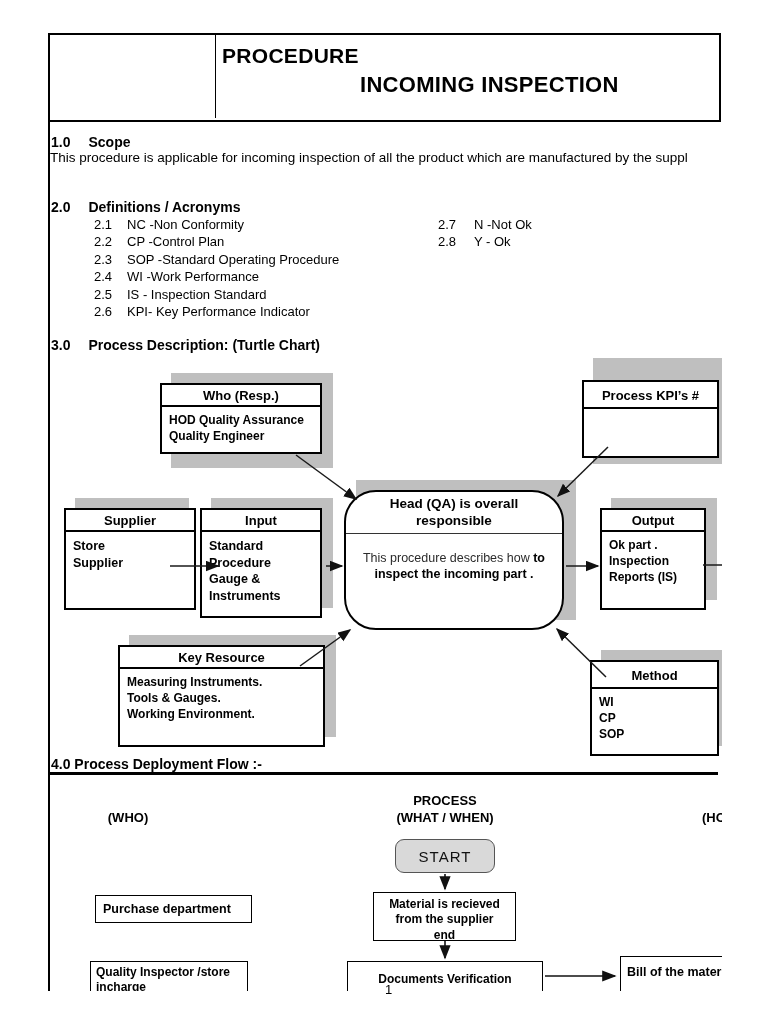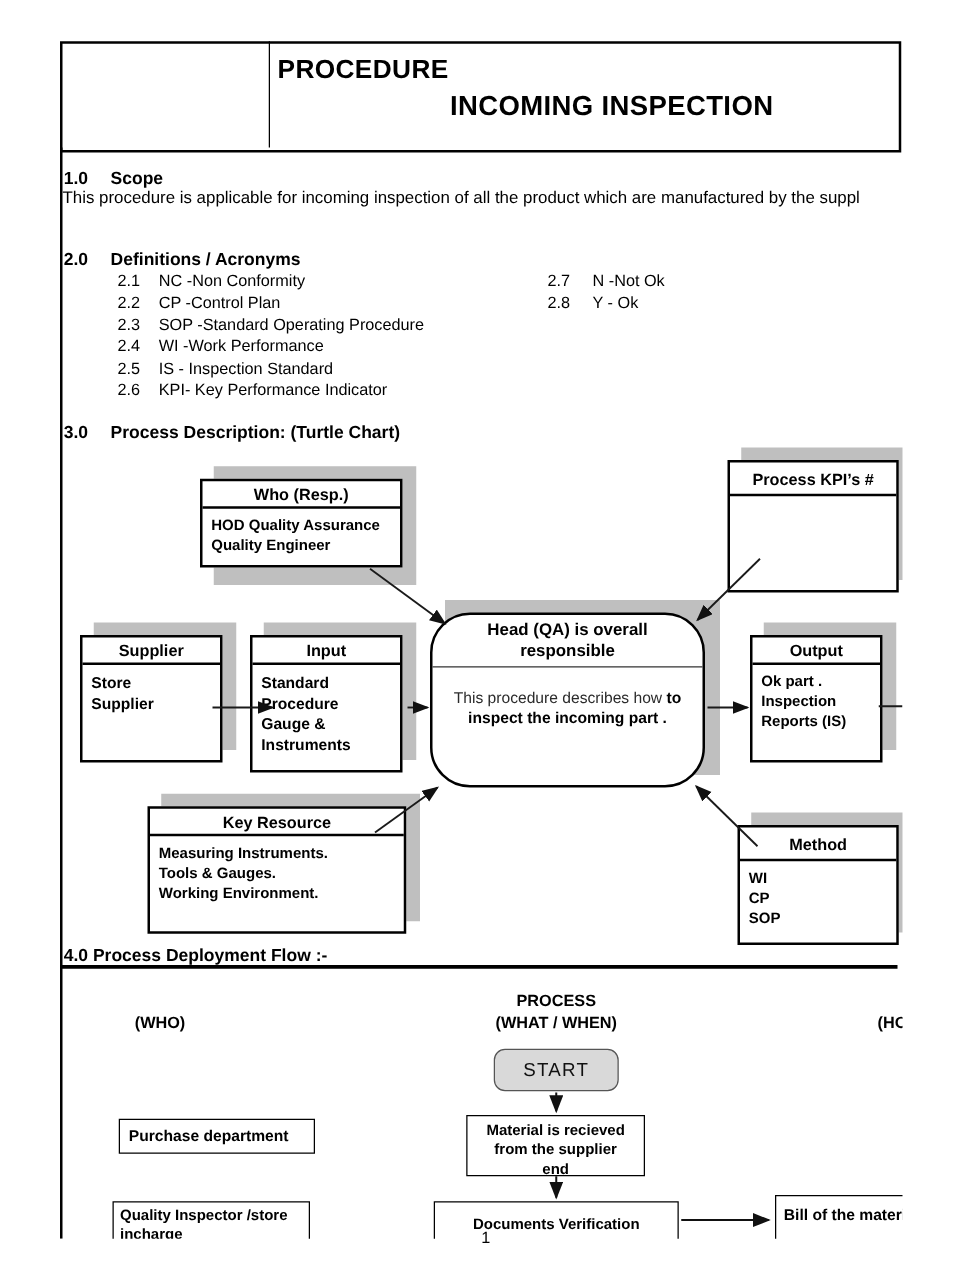--- a/index.html
+++ b/index.html
@@ -123,32 +123,32 @@
   <div class="abs tshadow" style="left:601px;top:650px;width:129px;height:96px;"></div>
 
   <div class="abs tbox" style="left:160px;top:383px;width:162px;height:71px;">
     <div class="hd">Who (Resp.)</div>
     <div class="bd">
       <span>HOD Quality Assurance</span>
       <span>Quality Engineer</span>
     </div>
   </div>
 
-  <div class="abs tbox" style="left:582px;top:368px;width:137px;height:106px;">
+  <div class="abs tbox" style="left:582px;top:380px;width:137px;height:78px;">
     <div class="hd" style="padding:6px 2px 4px;">Process KPI’s #</div>
   </div>
 
   <div class="abs tbox center-box" style="left:344px;top:490px;width:220px;height:140px;border-radius:32px;">
     <div class="hd">Head (QA) is overall responsible</div>
     <div class="bd">
       <span class="nrm">This procedure describes how </span><span class="bld">to inspect the incoming  part .</span>
     </div>
   </div>
 
-  <div class="abs tbox" style="left:64px;top:508px;width:114px;height:102px;">
+  <div class="abs tbox" style="left:64px;top:508px;width:132px;height:102px;">
     <div class="hd">Supplier</div>
     <div class="bd" style="font-size:12.5px;">
       <span>Store</span>
       <span>Supplier</span>
     </div>
   </div>
 
   <div class="abs tbox" style="left:200px;top:508px;width:122px;height:110px;">
     <div class="hd">Input</div>
     <div class="bd" style="font-size:12.5px;">

